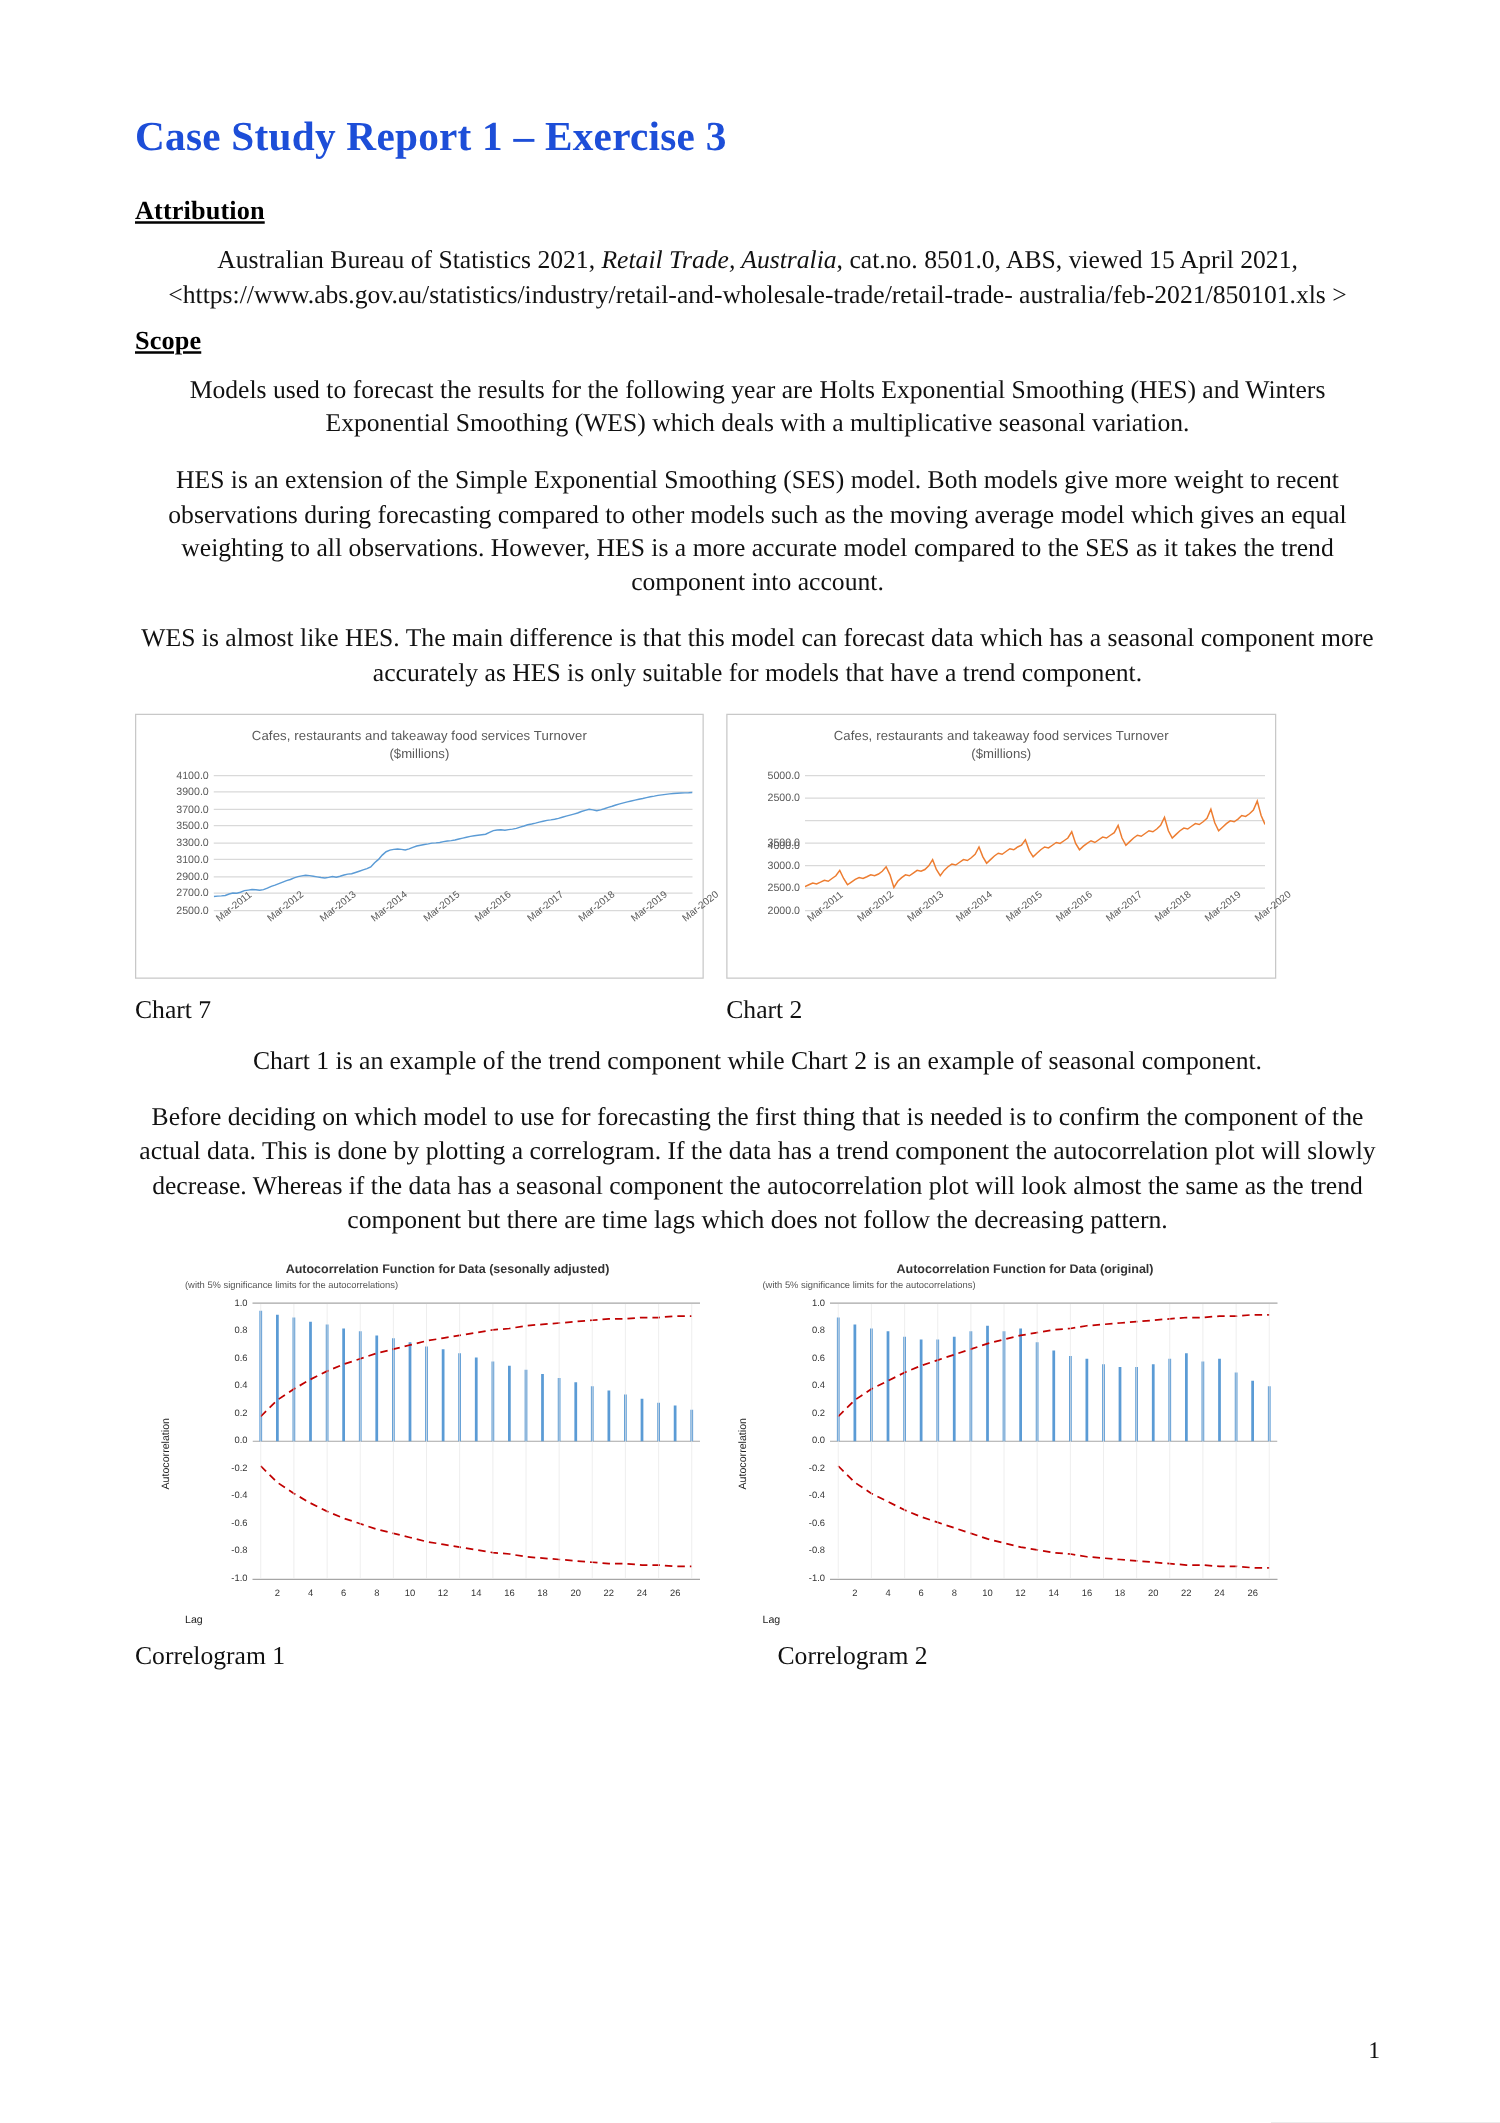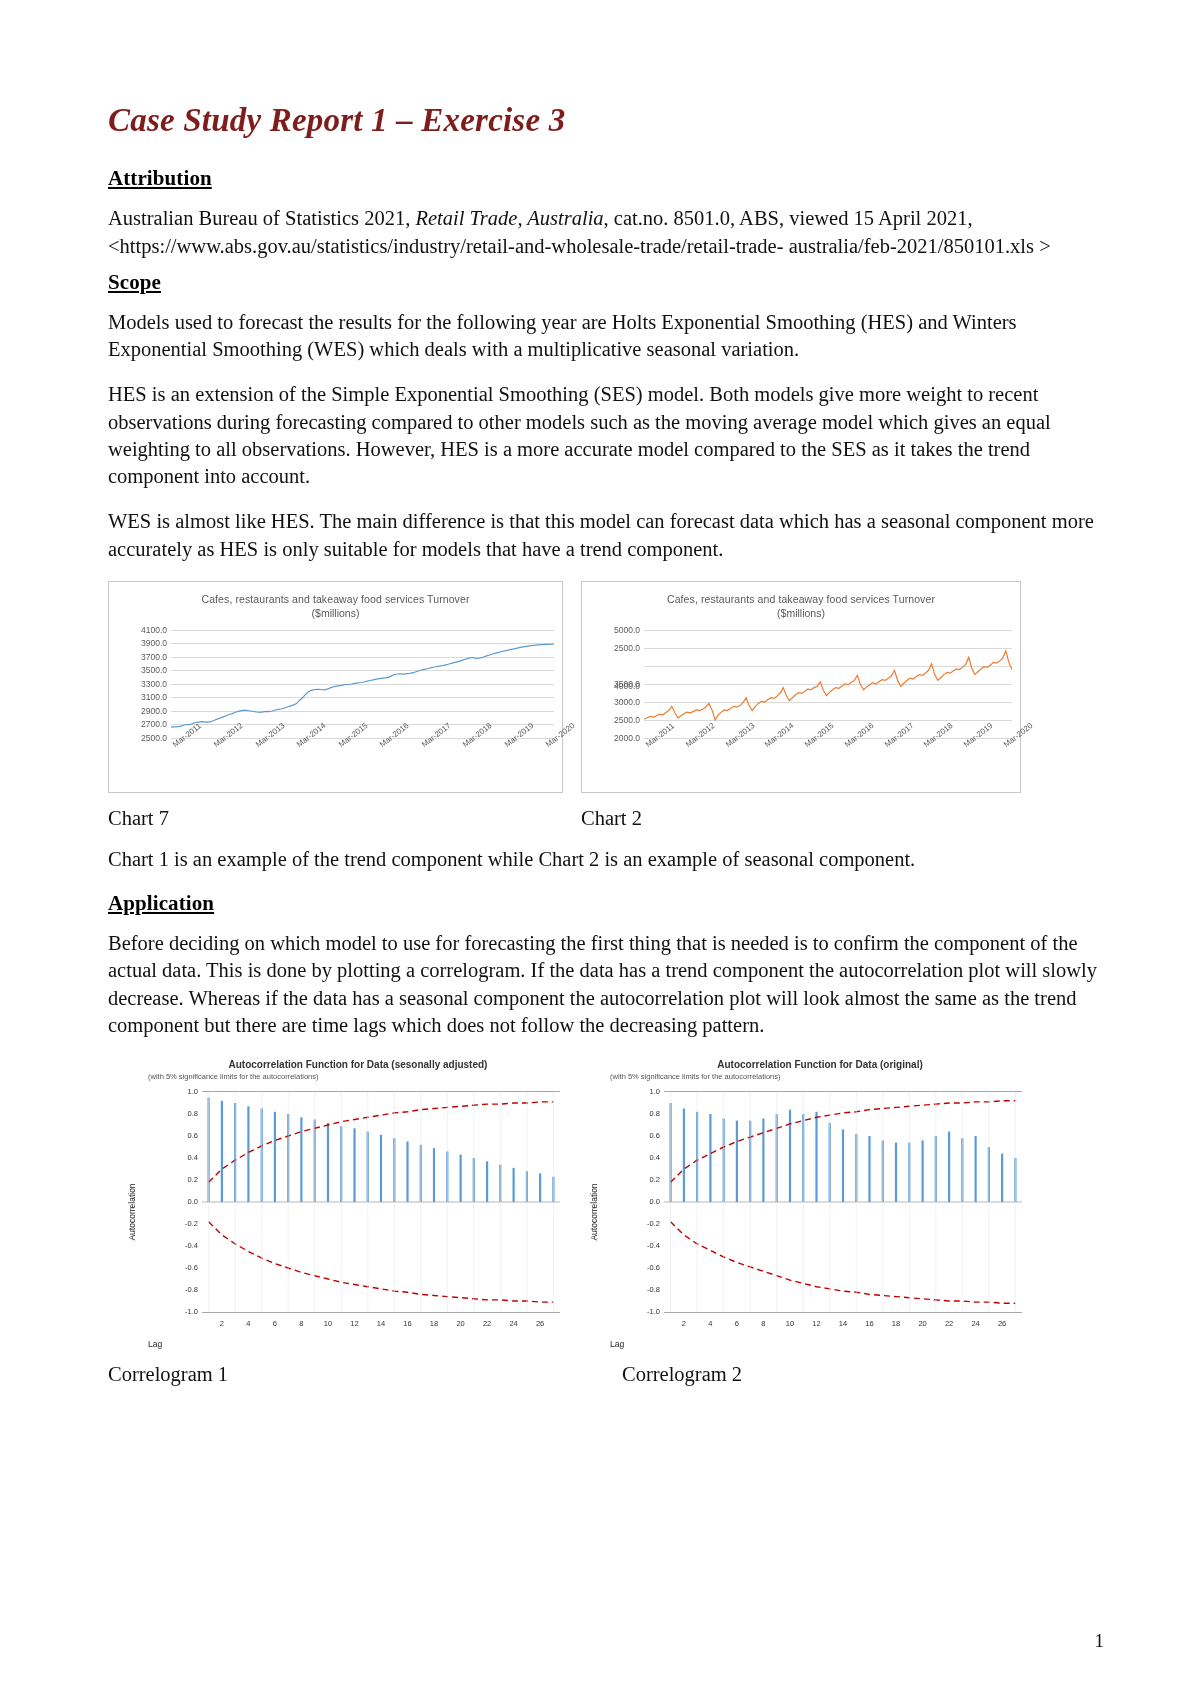--- a/index.html
+++ b/index.html
@@ -13,44 +13,43 @@
   .page {
     width: 1200px;
     height: 1698px;
     background: #ffffff;
     position: relative;
     box-sizing: border-box;
     padding: 88px 96px 40px 108px;
     overflow: hidden;
   }
   h1.title {
-    color: #7f1d1d;
+    color: #1d4ed8;
     font-family: "Liberation Serif", serif;
     font-size: 33px;
     font-weight: bold;
-    margin: 14px 0 28px 0;
+    margin: 4px 0 28px 0;
     letter-spacing: 0.2px;
     line-height: 1.1;
-    font-style: italic;
   }
   .heading {
     font-size: 21px;
     font-weight: bold;
     text-decoration: underline;
     margin: 0 0 14px 0;
     color: #000;
     letter-spacing: 0.1px;
   }
   .heading.tight { margin-top: 4px; }
   p.body {
     font-size: 20.5px;
     line-height: 1.33;
     margin: 0 0 18px 0;
     color: #111;
-    text-align: left;
+    text-align: center;
   }
   p.body.hang {
     padding-left: 0;
     margin-bottom: 10px;
   }
   em.it { font-style: italic; }
 
   
   .charts-row {
     display: flex;
@@ -359,21 +358,20 @@
 
   </div>
 
   <div class="caption-row">
     <div class="caption c1">Chart 7</div>
     <div class="caption">Chart 2</div>
   </div>
 
   <p class="body">Chart 1 is an example of the trend component while Chart 2 is an example of seasonal component.</p>
 
-  <div class="heading">Application</div>
 
   <p class="body">Before deciding on which model to use for forecasting the first thing that is needed is to confirm the component of the actual data. This is done by plotting a correlogram. If the data has a trend component the autocorrelation plot will slowly decrease. Whereas if the data has a seasonal component the autocorrelation plot will look almost the same as the trend component but there are time lags which does not follow the decreasing pattern.</p>
 
   <div class="corr-row">
 
     <div class="corr-box">
       <div class="corr-title">Autocorrelation Function for Data (sesonally adjusted)</div>
       <div class="corr-sub">(with 5% significance limits for the autocorrelations)</div>
       <div class="corr-yaxis-title">Autocorrelation</div>
       <div class="corr-ylabs" id="k1y">

